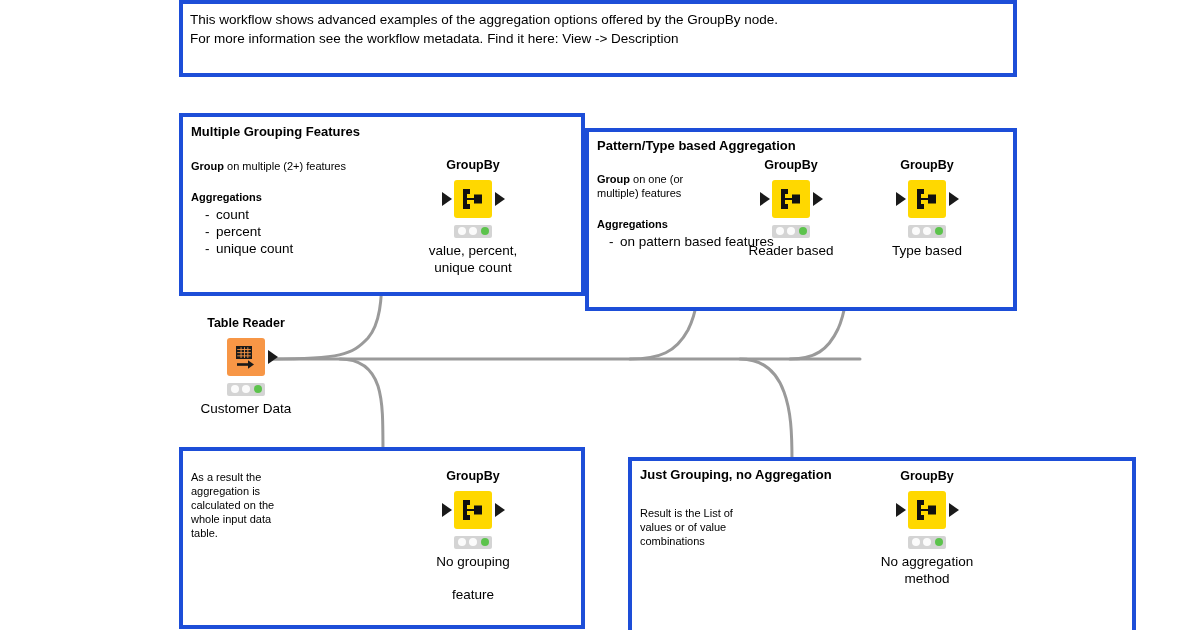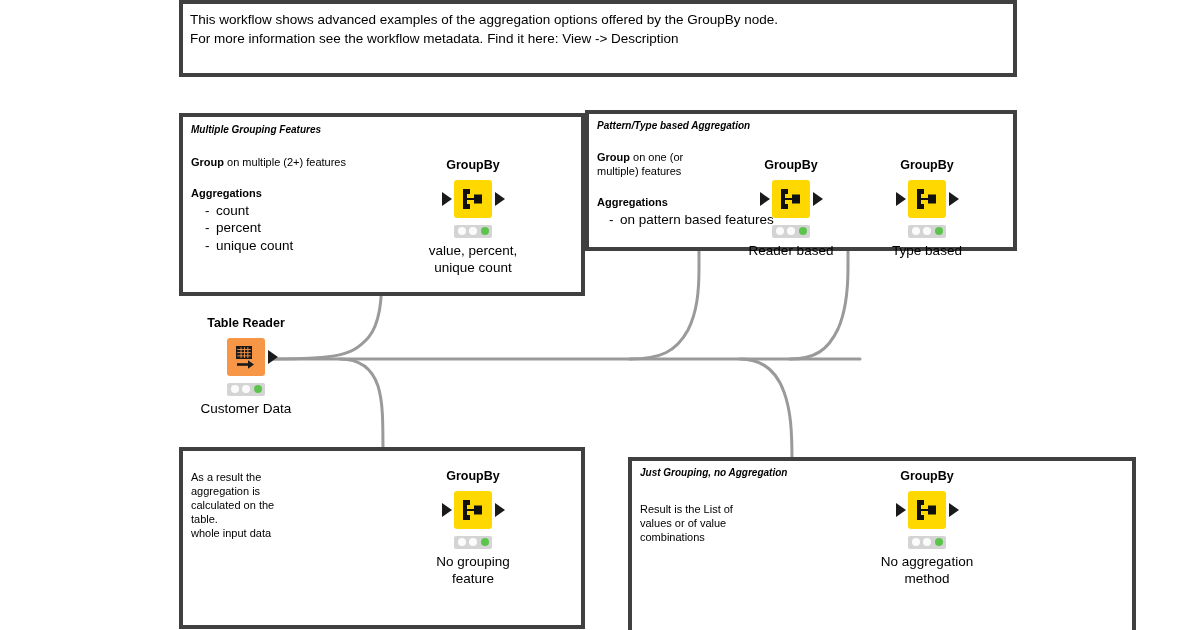--- a/index.html
+++ b/index.html
@@ -30,32 +30,31 @@
     width: 1200px; height: 630px;
     z-index: 1;
     pointer-events: none;
   }
 
   
   .frame {
     position: absolute;
     box-sizing: border-box;
     background: #ffffff;
-    border: 4px solid #404040;
+    border: 4px solid #1d4ed8;
     z-index: 2;
   }
   .frame-desc {
     border-width: 4px;
   }
   .frame-title {
-    font-size: 10px;
+    font-size: 13px;
     font-weight: bold;
     letter-spacing: 0px;
     line-height: 1.2;
-    font-style: italic;
   }
   .frame-body {
     font-size: 11px;
     line-height: 1.28;
   }
   .frame-body b { font-weight: bold; }
   .desc-line {
     font-size: 13.5px;
     line-height: 1.42;
     white-space: nowrap;
@@ -188,42 +187,42 @@
       </div>
       <div class="frame-body" style="margin-top:17px; font-weight:bold;">Aggregations</div>
       <ul class="bullets" style="margin-top:2px; padding-left:14px;">
         <li>count</li>
         <li>percent</li>
         <li>unique count</li>
       </ul>
     </div>
   </div>
 
-  <div class="frame" style="left:585px; top:110px; width:432px; height:141px;">
+  <div class="frame" style="left:585px; top:128px; width:432px; height:183px;">
     <div style="padding:6px 0 0 8px;">
       <div class="frame-title">Pattern/Type based Aggregation</div>
       <div class="frame-body" style="margin-top:18px;">
         <b>Group</b><span> on one (or</span>
       </div>
       <div class="frame-body">multiple) features</div>
       <div class="frame-body" style="margin-top:17px; font-weight:bold;">Aggregations</div>
       <ul class="bullets" style="margin-top:2px; padding-left:12px;">
         <li>on pattern based features</li>
       </ul>
     </div>
   </div>
 
   <div class="frame" style="left:179px; top:447px; width:406px; height:182px;">
     <div style="padding:6px 0 0 8px;">
       <div class="frame-body" style="margin-top:13px;">
         <div>As a result the</div>
         <div>aggregation is</div>
         <div>calculated on the</div>
+        <div>whole input data</div>
         <div>table.</div>
-        <div>whole input data</div>
       </div>
     </div>
   </div>
 
   <div class="frame" style="left:589px; top:457px; width:508px; height:182px;margin-left:39px;">
     <div style="padding:6px 0 0 8px;">
       <div class="frame-title">Just Grouping, no Aggregation</div>
       <div class="frame-body" style="margin-top:23px;">
         <div>Result is the List of</div>
         <div>values or of value</div>
@@ -326,21 +325,21 @@
         </svg>
         <span class="port port-out"></span>
       </div>
     </div>
     <div class="status">
       <span class="led"></span>
       <span class="led"></span>
       <span class="led green"></span>
     </div>
     <div class="node-label">No grouping</div>
-    <div class="node-label" style="margin-top:0;">feature</div>
+    <div class="node-label" style="margin-top:16px;">feature</div>
   </div>
 
   <div class="node" style="left:867px; top:470px;">
     <div class="node-title">GroupBy</div>
     <div class="node-body">
       <div class="node-box groupby">
         <span class="port port-in"></span>
         <svg class="glyph" width="24" height="24" viewBox="0 0 24 24">
           <path d="M2,2 H9 V7 H6 V11 H13 V7.5 H21 V16.5 H13 V13 H6 V17 H9 V22 H2 Z" fill="#101010"></path>
         </svg>

